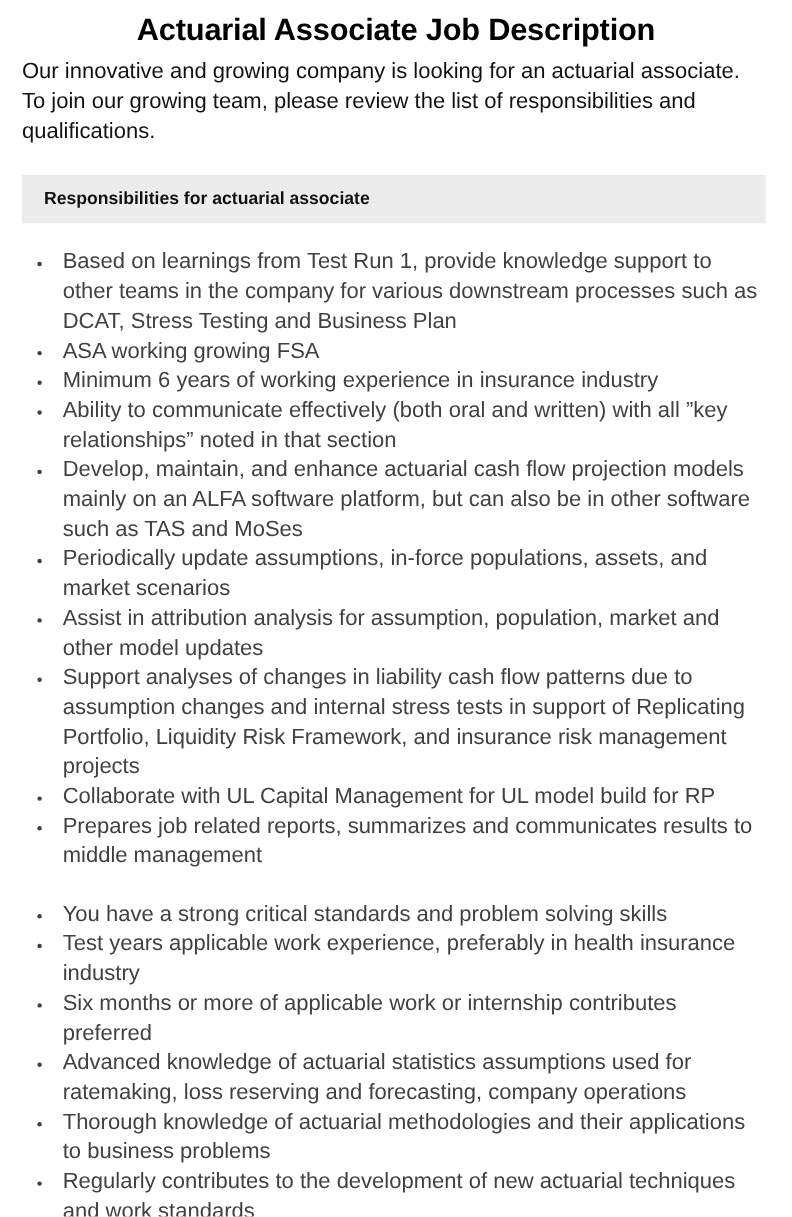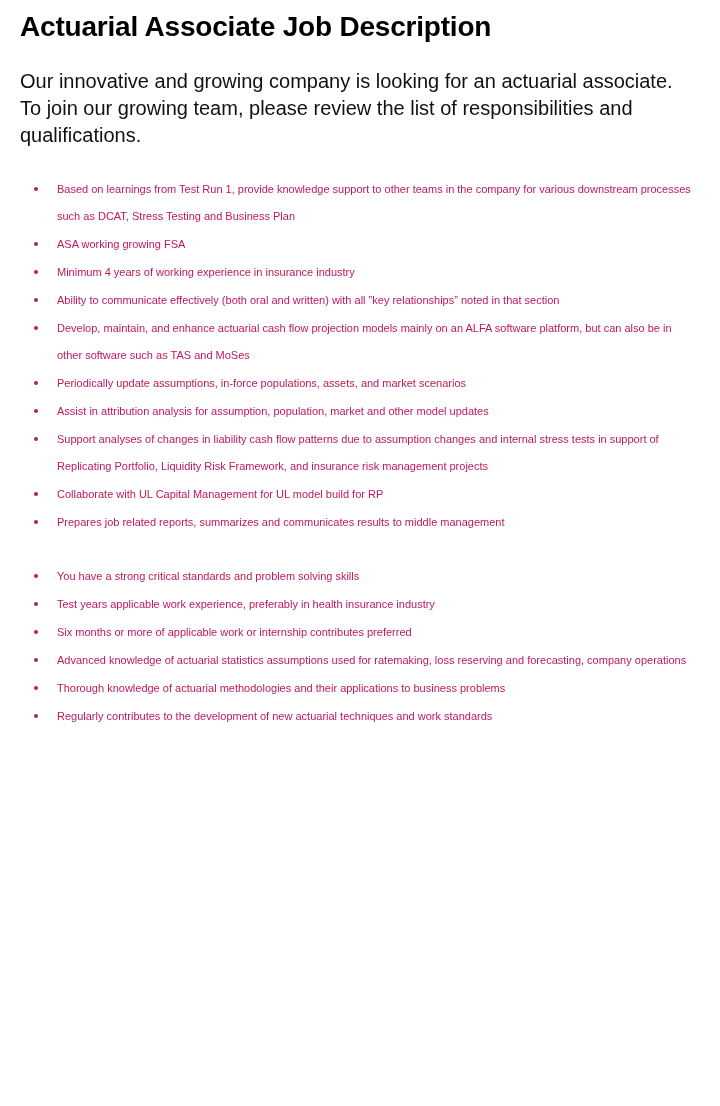--- a/index.html
+++ b/index.html
@@ -12,24 +12,24 @@
     color: #1a1a1a;
     height: 1106px;
     overflow: hidden;
   }
   .page {
     padding-top: 6px;
   }
   .doc-title {
     font-size: 28px;
     font-weight: 800;
-    text-align: left;
+    text-align: center;
     color: #000000;
     letter-spacing: -0.2px;
-    margin: 4px 20px 24px 20px;
+    margin: 4px 20px 8px 20px;
     line-height: 34px;
   }
   .intro {
     font-size: 20px;
     line-height: 27px;
     margin: 0 28px 26px 20px;
     color: #111111;
   }
   .section-heading {
     background: #ececec;
@@ -37,45 +37,46 @@
     padding: 12px 16px 12px 20px;
     font-size: 16px;
     font-weight: 700;
     line-height: 20px;
     color: #111111;
   }
   .bullet-list {
     list-style: disc outside;
     margin: 22px 24px 26px 20px;
     padding-left: 29px;
-    font-size: 11px;
+    font-size: 20px;
     line-height: 27px;
-    color: #be185d;
+    color: #404040;
   }
   .bullet-list li {
     padding-left: 8px;
   }
   .bullet-list li::marker {
     font-size: 13px;
   }
 </style>
 </head>
 <body>
 
 <div class="page">
 
   <h1 class="doc-title">Actuarial Associate Job Description</h1>
 
   <p class="intro">Our innovative and growing company is looking for an actuarial associate. To join our growing team, please review the list of responsibilities and qualifications.</p>
 
   <section>
+    <div class="section-heading">Responsibilities for actuarial associate</div>
     <ul class="bullet-list">
       <li>Based on learnings from Test Run 1, provide knowledge support to other teams in the company for various downstream processes such as DCAT, Stress Testing and Business Plan</li>
       <li>ASA working growing FSA</li>
-      <li>Minimum 4 years of working experience in insurance industry</li>
+      <li>Minimum 6 years of working experience in insurance industry</li>
       <li>Ability to communicate effectively (both oral and written) with all ”key relationships” noted in that section</li>
       <li>Develop, maintain, and enhance actuarial cash flow projection models mainly on an ALFA software platform, but can also be in other software such as TAS and MoSes</li>
       <li>Periodically update assumptions, in-force populations, assets, and market scenarios</li>
       <li>Assist in attribution analysis for assumption, population, market and other model updates</li>
       <li>Support analyses of changes in liability cash flow patterns due to assumption changes and internal stress tests in support of Replicating Portfolio, Liquidity Risk Framework, and insurance risk management projects</li>
       <li>Collaborate with UL Capital Management for UL model build for RP</li>
       <li>Prepares job related reports, summarizes and communicates results to middle management</li>
     </ul>
   </section>
 

